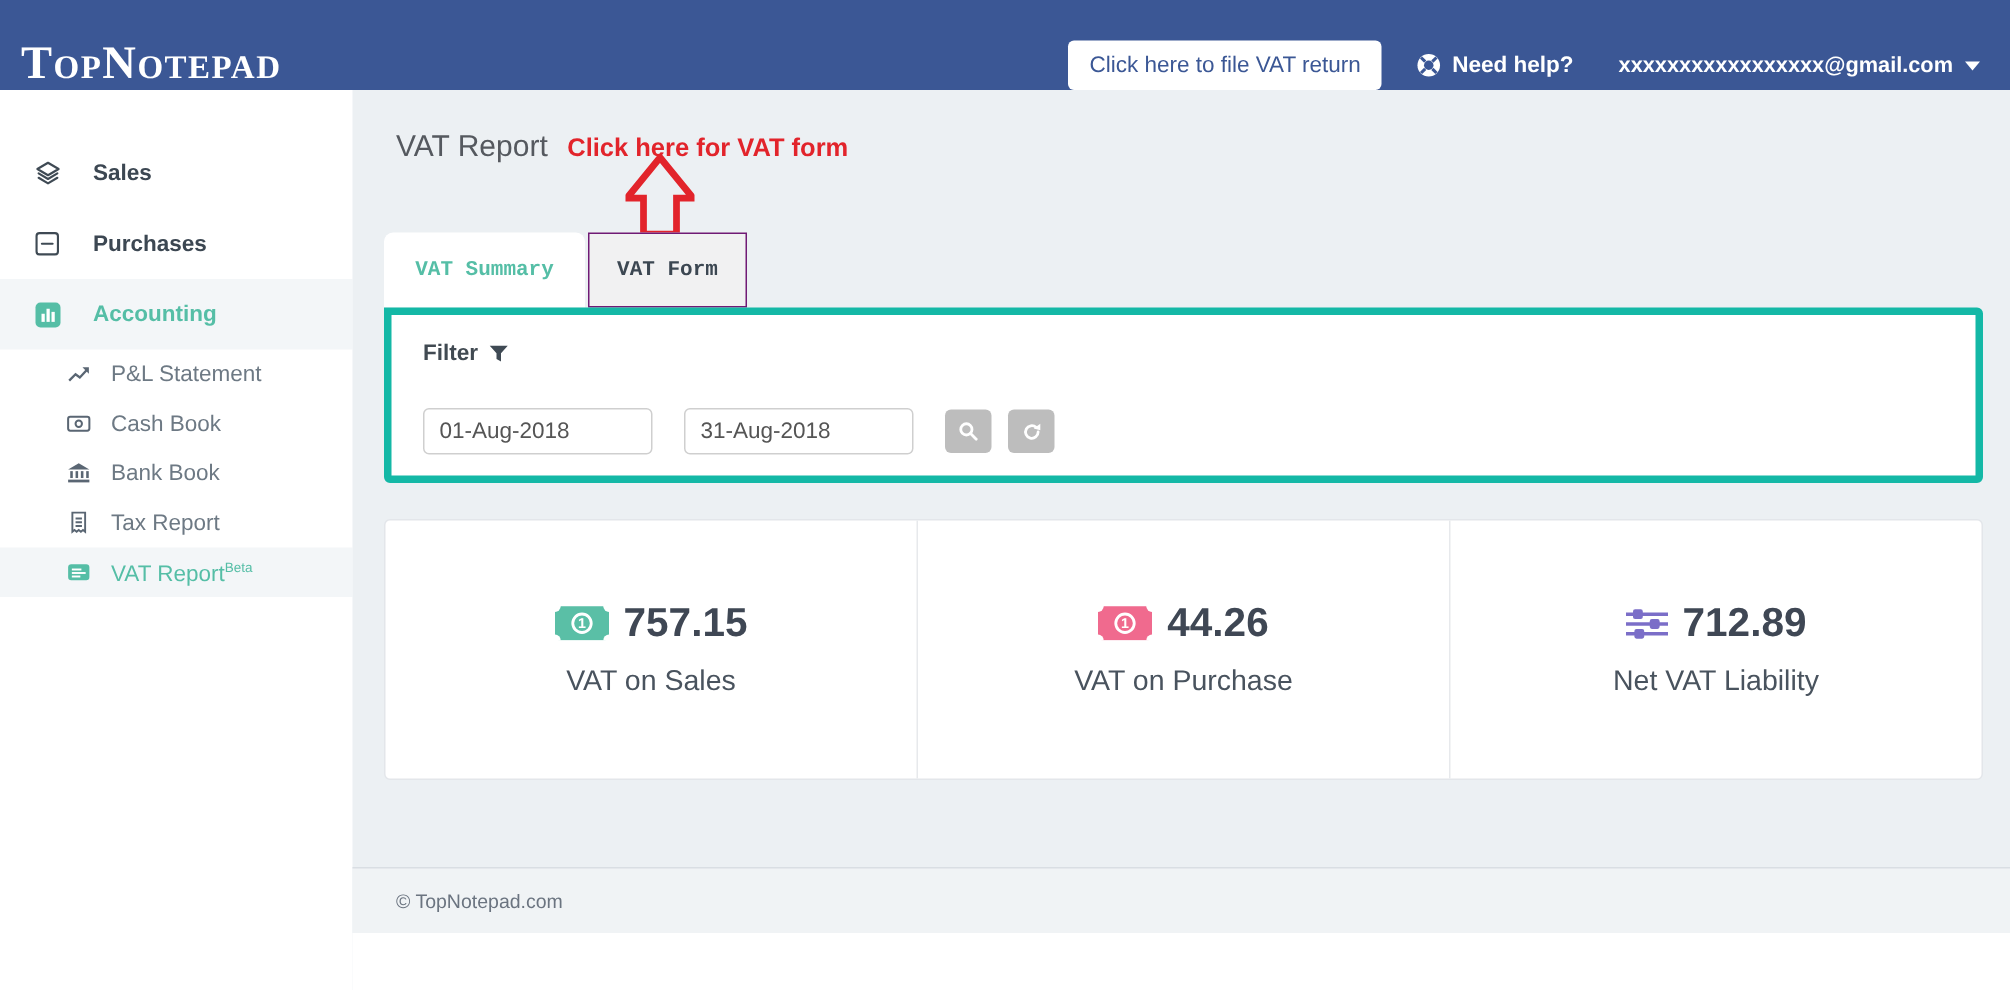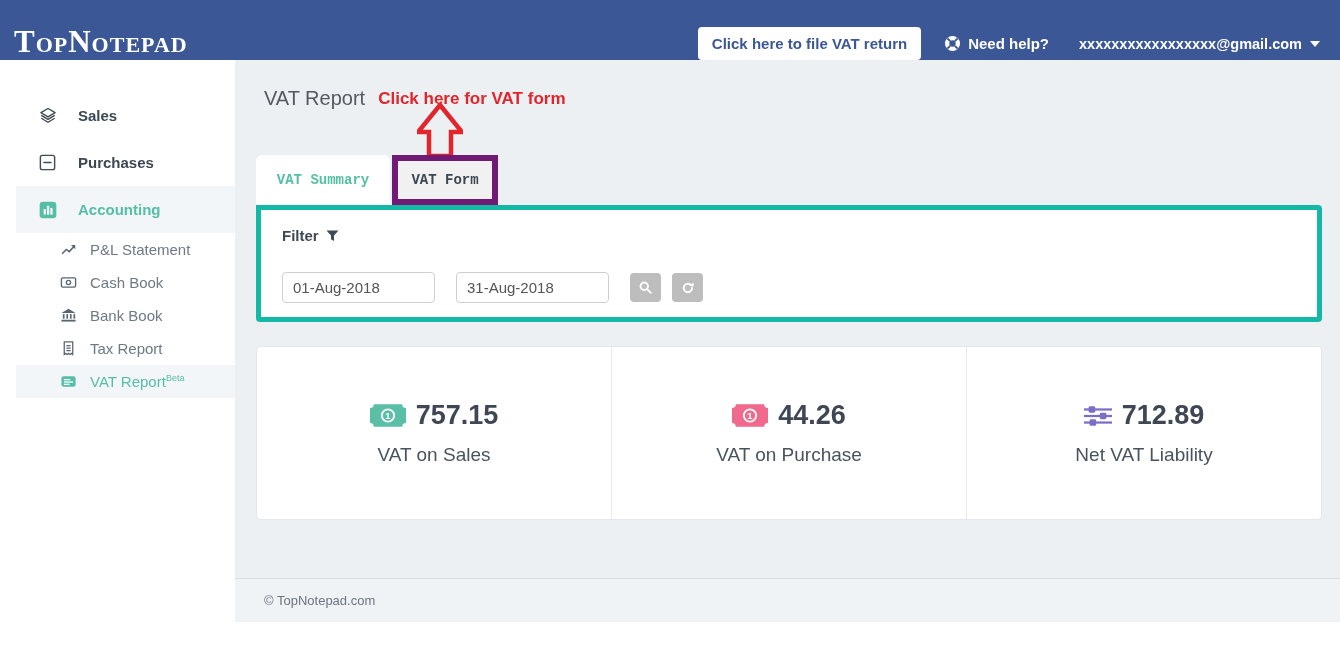--- a/index.html
+++ b/index.html
@@ -5,33 +5,33 @@
   * { margin:0; padding:0; box-sizing:border-box; }
   body { font-family:"Liberation Sans", sans-serif; background:#fff; }
   #app { position:relative; width:1340px; height:660px; overflow:hidden; background:#fff; }
 
   
   .header { position:absolute; left:0; top:0; width:1340px; height:60px; background:#3b5795;
             display:flex; align-items:flex-end; }
   .logo { margin-left:14px; color:#fff; font-family:"Liberation Serif", serif;
           font-variant:small-caps; font-weight:700; font-size:31px; letter-spacing:1px; cursor:pointer; }
   .header-right { margin-left:auto; display:flex; align-items:center; margin-right:20px; }
-  .file-vat-btn { background:#fff; color:#3b5795; font-weight:700; font-size:15px;
+  .file-vat-btn { background:#fff; color:#3b5795; font-weight:400; font-size:15px;
                   border:none; border-radius:4px; padding:8px 14px; cursor:pointer; }
   .need-help { display:flex; align-items:center; margin-left:22px; color:#fff; font-weight:700;
                font-size:15px; cursor:pointer; }
   .need-help svg { margin-right:6px; }
   .account { display:flex; align-items:center; margin-left:30px; color:#fff; font-weight:700;
              font-size:14.5px; cursor:pointer; }
   .caret-down { display:inline-block; margin-left:8px; width:0; height:0;
                 border-left:5px solid transparent; border-right:5px solid transparent;
                 border-top:6px solid #fff; }
 
   
-  .sidebar { position:absolute; left:16px; top:60px; width:235px; height:600px; background:#fff;
+  .sidebar { position:absolute; left:0; top:60px; width:235px; height:600px; background:#fff;
              padding-top:32px; }
   .side-item { height:47px; display:flex; align-items:center; padding-left:22px;
                font-size:15px; font-weight:700; color:#3c4752; cursor:pointer; }
   .side-item .icn { width:20px; height:20px; color:#3f4a54; display:flex; align-items:center; }
   .side-item .lbl { margin-left:20px; }
   .side-item.active { background:#f3f6f8; color:#55bea6; }
   .sub-item { height:33px; display:flex; align-items:center; padding-left:44px;
               font-size:15px; color:#6d7984; cursor:pointer; }
   .sub-item .icn { width:17px; height:17px; color:#5a6673; display:flex; align-items:center; }
   .sub-item .lbl { margin-left:13px; }
@@ -43,21 +43,21 @@
   .main { position:absolute; left:235px; top:60px; width:1105px; height:600px; background:#ecf0f3; }
   .title-row { position:absolute; left:29px; top:27px; display:flex; align-items:center; }
   .page-title { font-size:20px; color:#55595f; font-weight:500; }
   .annotation-text { margin-left:13px; color:#e2242b; font-weight:700; font-size:17px; }
   .annotation-arrow { position:absolute; left:182px; top:43px; }
 
   .tabs { position:absolute; left:21px; top:95px; height:50px; display:flex;font-family:Liberation Mono, monospace; }
   .tab-active { width:134px; height:50px; background:#fff; border-radius:6px 6px 0 0;
                 display:flex; align-items:center; justify-content:center;
                 color:#55bea6; font-weight:700; font-size:14px; cursor:pointer; }
-  .tab-annotated { width:106px; height:50px; margin-left:2px; border:6px solid #701a75;
+  .tab-annotated { width:106px; height:50px; margin-left:2px; border:1px solid #701a75;
                    background:#f1f1f2; display:flex; align-items:center; justify-content:center;
                    color:#3c4752; font-weight:700; font-size:14px; cursor:pointer; }
 
   .filter-card { position:absolute; left:21px; top:145px; width:1066px; height:117px;
                  background:#fff; border:5px solid #14b8a6; border-radius:0 4px 4px 4px; }
   .filter-label { position:absolute; left:21px; top:17px; font-size:15px; font-weight:700;
                   color:#414a52; display:flex; align-items:center; }
   .filter-label svg { margin-left:7px; }
   .filter-row { position:absolute; left:21px; top:62px; display:flex; align-items:center; }
   .date-input { width:153px; height:31px; border:1px solid #cfcfcf; border-radius:4px;

